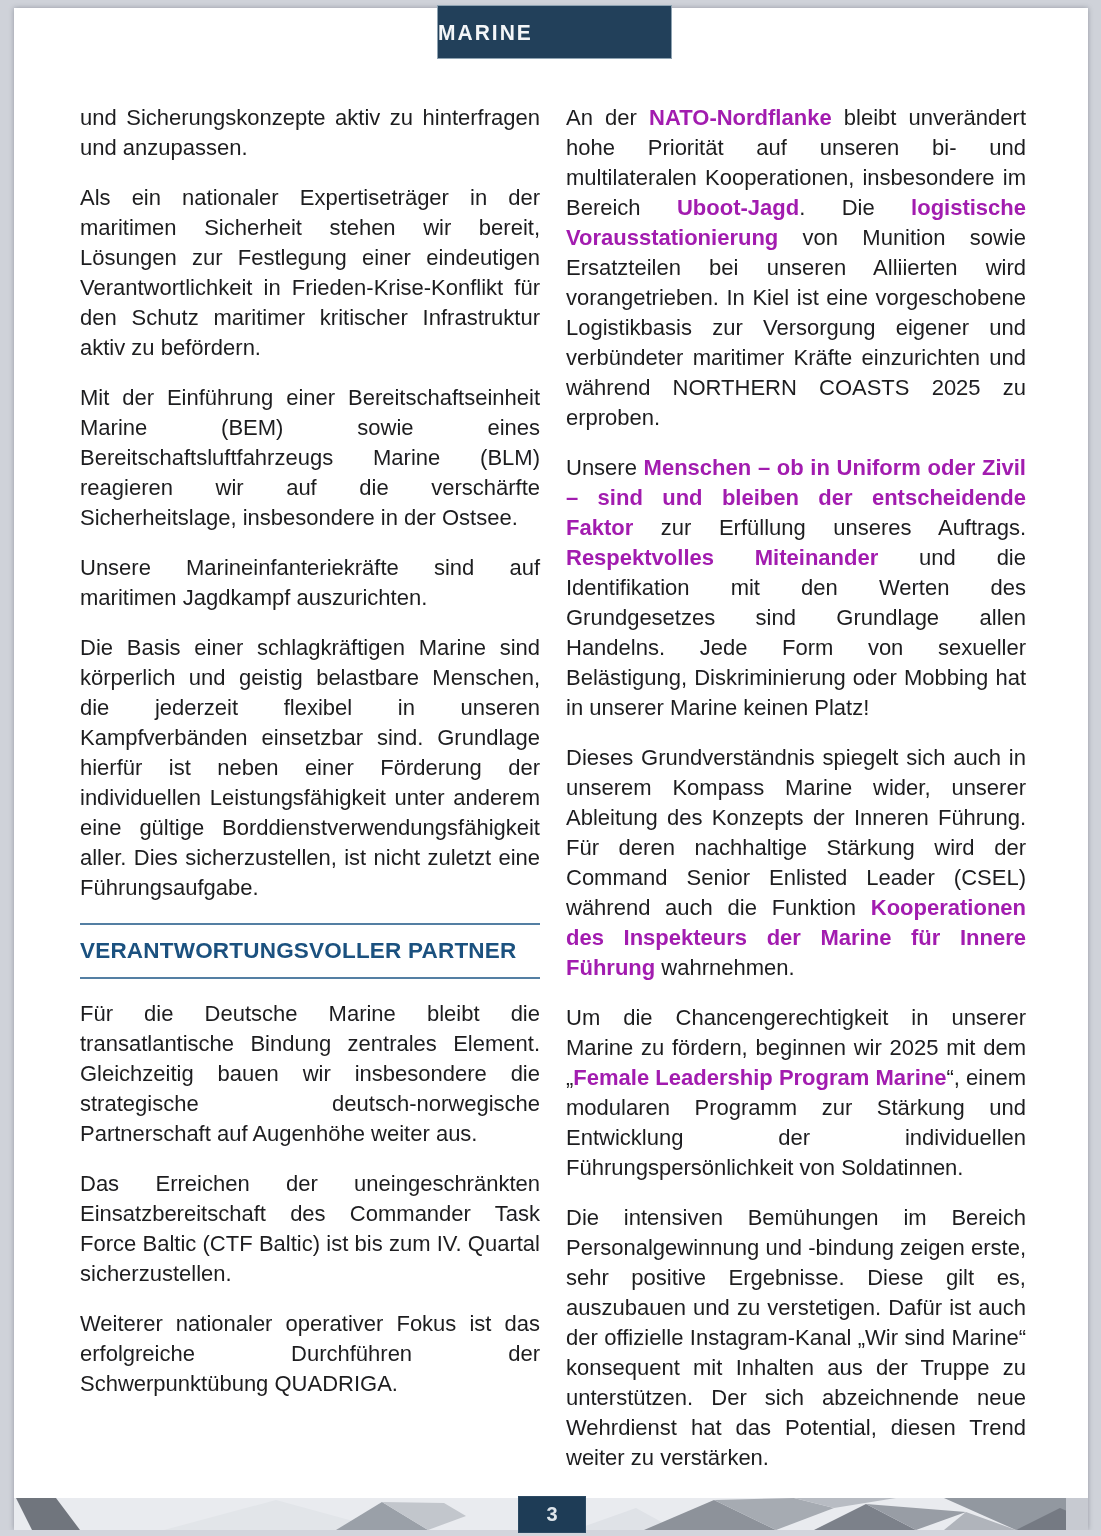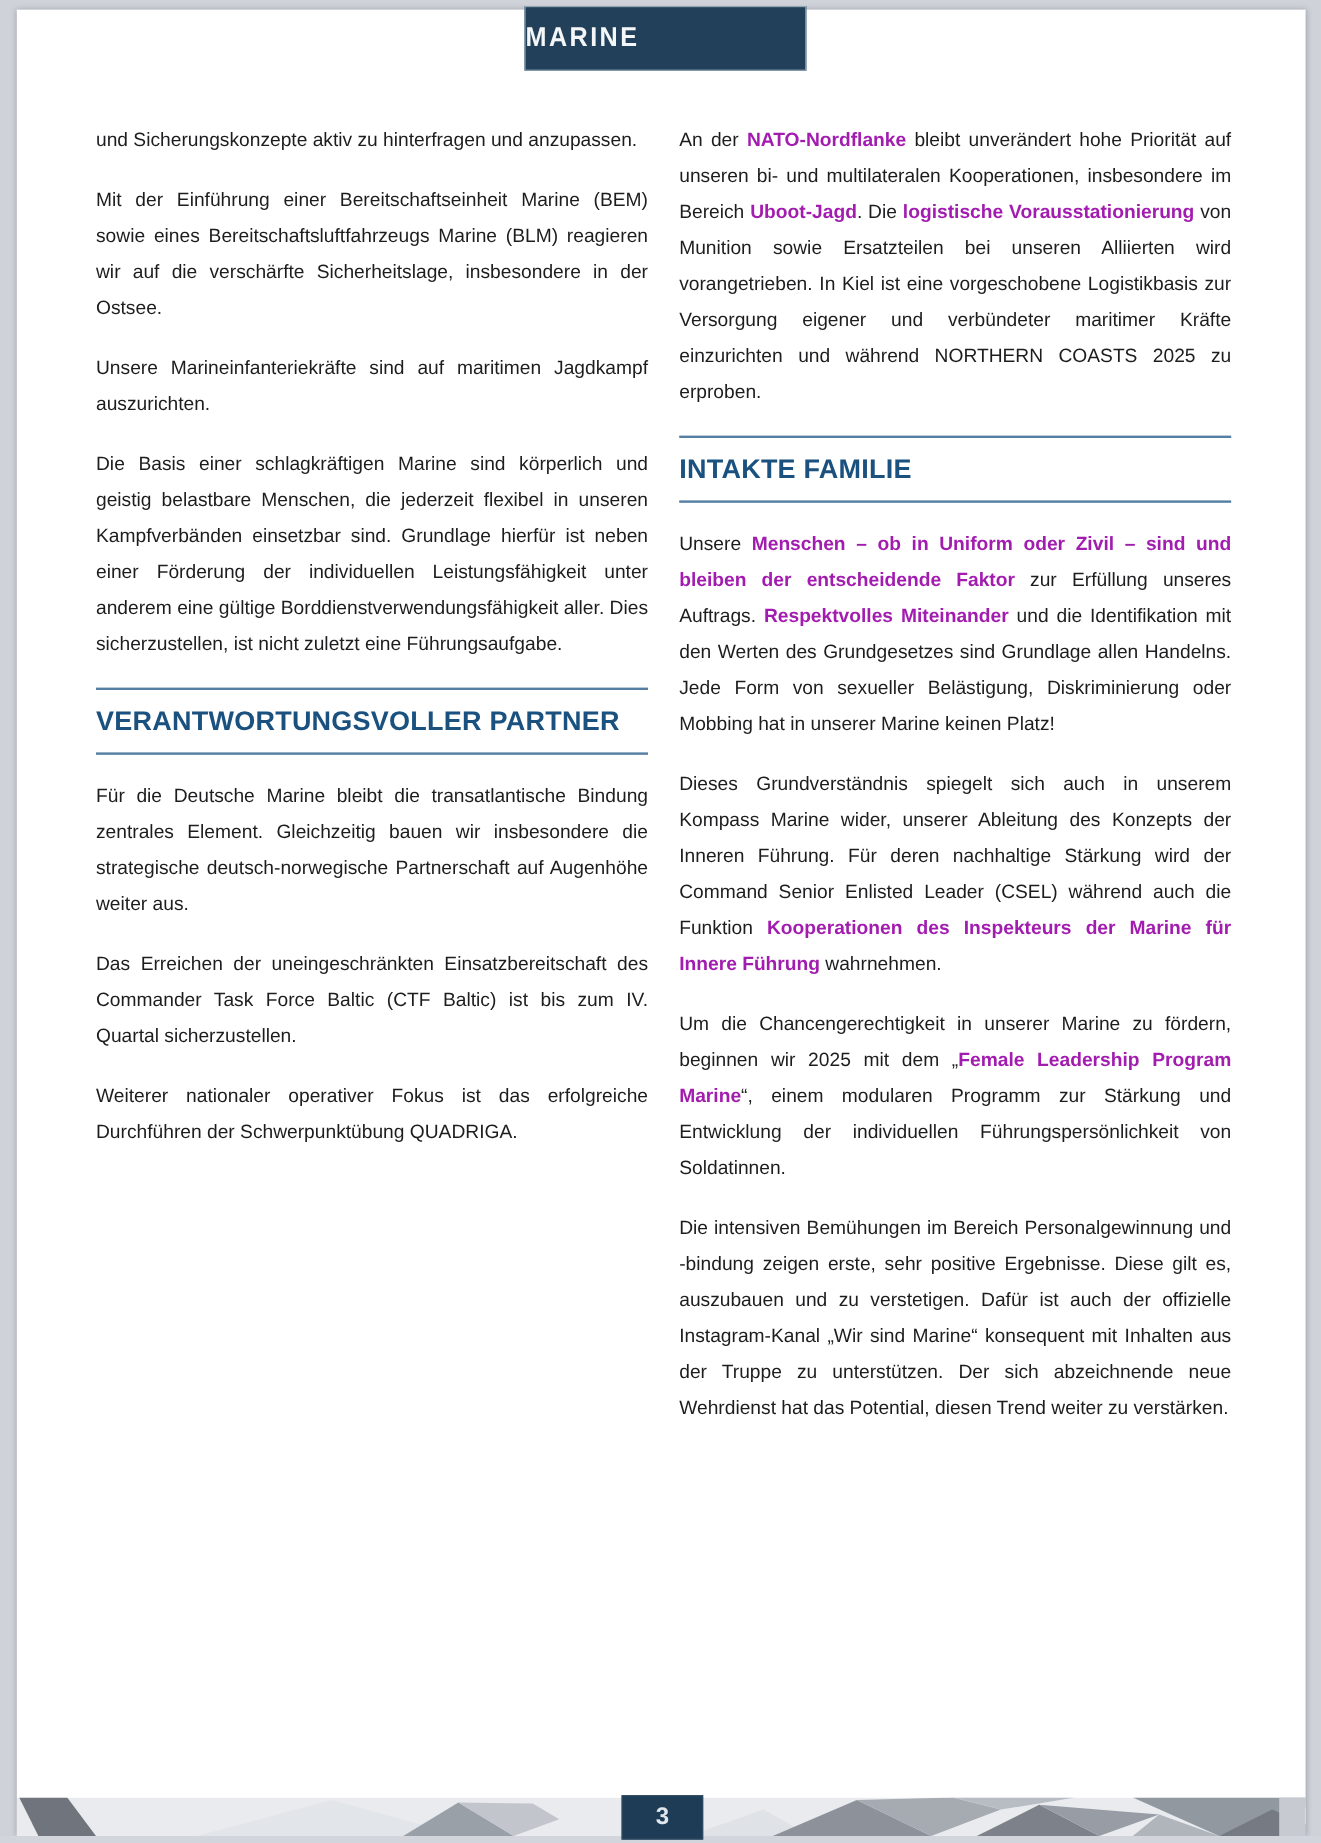--- a/index.html
+++ b/index.html
@@ -31,21 +31,21 @@
     color:#f4f6f8;font-weight:bold;font-size:21px;letter-spacing:2px;
     transform:scaleY(1.08);
   }
   .content{
     position:absolute;left:80px;top:103px;width:946px;
     display:flex;gap:26px;z-index:2;
   }
   .col{width:460px;}
   .para{
     margin:0 0 20px 0;
-    font-size:16px;line-height:30px;color:var(--text);
+    font-size:22px;line-height:30px;color:var(--text);
     text-align:justify;
   }
   .para strong{font-weight:bold;color:#a21caf;}
   .sec-heading{
     color:var(--heading-blue);
     font-weight:bold;font-size:22.5px;letter-spacing:.2px;
     border-top:2px solid var(--rule-blue);
     border-bottom:2px solid var(--rule-blue);
     padding:13px 2px 13px 0;
     margin:6px 0 20px 0;
@@ -72,31 +72,31 @@
 
 <div class="page"></div>
 
 <div class="header-tag">
   <span class="tag-text">MARINE</span>
 </div>
 
 <div class="content">
     <div class="col">
       <p class="para"><span>und Sicherungskonzepte aktiv zu hinterfragen und anzupassen.</span></p>
+      <p class="para"><span>Als ein nationaler Expertiseträger in der maritimen Sicherheit stehen wir bereit, Lösungen zur Festlegung einer eindeutigen Verantwortlichkeit in Frieden-Krise-Konflikt für den Schutz maritimer kritischer Infrastruktur aktiv zu befördern.</span></p>
       <p class="para"><span>Mit der Einführung einer Bereitschaftseinheit Marine (BEM) sowie eines Bereitschaftsluftfahrzeugs Marine (BLM) reagieren wir auf die verschärfte Sicherheitslage, insbesondere in der Ostsee.</span></p>
       <p class="para"><span>Unsere Marineinfanteriekräfte sind auf maritimen Jagdkampf auszurichten.</span></p>
       <p class="para"><span>Die Basis einer schlagkräftigen Marine sind körperlich und geistig belastbare Menschen, die jederzeit flexibel in unseren Kampfverbänden einsetzbar sind. Grundlage hierfür ist neben einer Förderung der individuellen Leistungsfähigkeit unter anderem eine gültige Borddienstverwendungsfähigkeit aller. Dies sicherzustellen, ist nicht zuletzt eine Führungsaufgabe.</span></p>
       <div class="sec-heading">VERANTWORTUNGSVOLLER PARTNER</div>
       <p class="para"><span>Für die Deutsche Marine bleibt die transatlantische Bindung zentrales Element. Gleichzeitig bauen wir insbesondere die strategische deutsch-norwegische Partnerschaft auf Augenhöhe weiter aus.</span></p>
       <p class="para"><span>Das Erreichen der uneingeschränkten  Einsatzbereitschaft des Commander Task Force Baltic (CTF Baltic) ist bis zum IV. Quartal sicherzustellen.</span></p>
       <p class="para"><span>Weiterer nationaler operativer Fokus ist das erfolgreiche Durchführen der Schwerpunktübung QUADRIGA.</span></p>
     </div>
     <div class="col">
       <p class="para"><span>An der </span><strong>NATO-Nordflanke</strong><span> bleibt unverändert hohe Priorität auf unseren bi- und multilateralen Kooperationen, insbesondere im Bereich </span><strong>Uboot-Jagd</strong><span>. Die </span><strong>logistische Vorausstationierung</strong><span> von Munition sowie Ersatzteilen bei unseren Alliierten wird vorangetrieben. In Kiel ist eine vorgeschobene Logistikbasis zur Versorgung eigener und verbündeter maritimer Kräfte einzurichten und während NORTHERN COASTS 2025 zu erproben.</span></p>
-      <div class="sec-heading">INTAKTE FAMILIE</div>
       <p class="para"><span>Unsere </span><strong>Menschen – ob in Uniform oder Zivil – sind und bleiben der entscheidende Faktor</strong><span> zur Erfüllung unseres Auftrags. </span><strong>Respektvolles Miteinander</strong><span> und die Identifikation mit den Werten des Grundgesetzes sind Grundlage allen Handelns. Jede Form von sexueller Belästigung, Diskriminierung oder Mobbing hat in unserer Marine keinen Platz!</span></p>
       <p class="para"><span>Dieses Grundverständnis spiegelt sich auch in unserem Kompass Marine wider, unserer Ableitung des Konzepts der Inneren Führung. Für deren nachhaltige Stärkung wird der Command Senior Enlisted Leader (CSEL) während auch die Funktion </span><strong>Kooperationen des Inspekteurs der Marine für Innere Führung</strong><span> wahrnehmen.</span></p>
       <p class="para"><span>Um die Chancengerechtigkeit in unserer Marine zu fördern, beginnen wir 2025 mit dem „</span><strong>Female Leadership Program Marine</strong><span>“, einem modularen Programm zur Stärkung und Entwicklung der individuellen Führungspersönlichkeit von Soldatinnen.</span></p>
       <p class="para"><span>Die intensiven Bemühungen im Bereich Personalgewinnung und -bindung zeigen erste, sehr positive Ergebnisse. Diese gilt es, auszubauen und zu verstetigen. Dafür ist auch der offizielle Instagram-Kanal „Wir sind Marine“ konsequent mit Inhalten aus der Truppe zu unterstützen. Der sich abzeichnende neue Wehrdienst hat das Potential, diesen Trend weiter zu verstärken.</span></p>
     </div>
   </div>
 
 <svg class="footer-band" viewBox="0 0 1074 32" preserveAspectRatio="none" xmlns="http://www.w3.org/2000/svg">
   <rect x="0" y="0" width="1074" height="32" fill="#e9ebef"></rect>
   <polygon points="2,0 42,0 66,32 18,32" fill="#70757d"></polygon>

